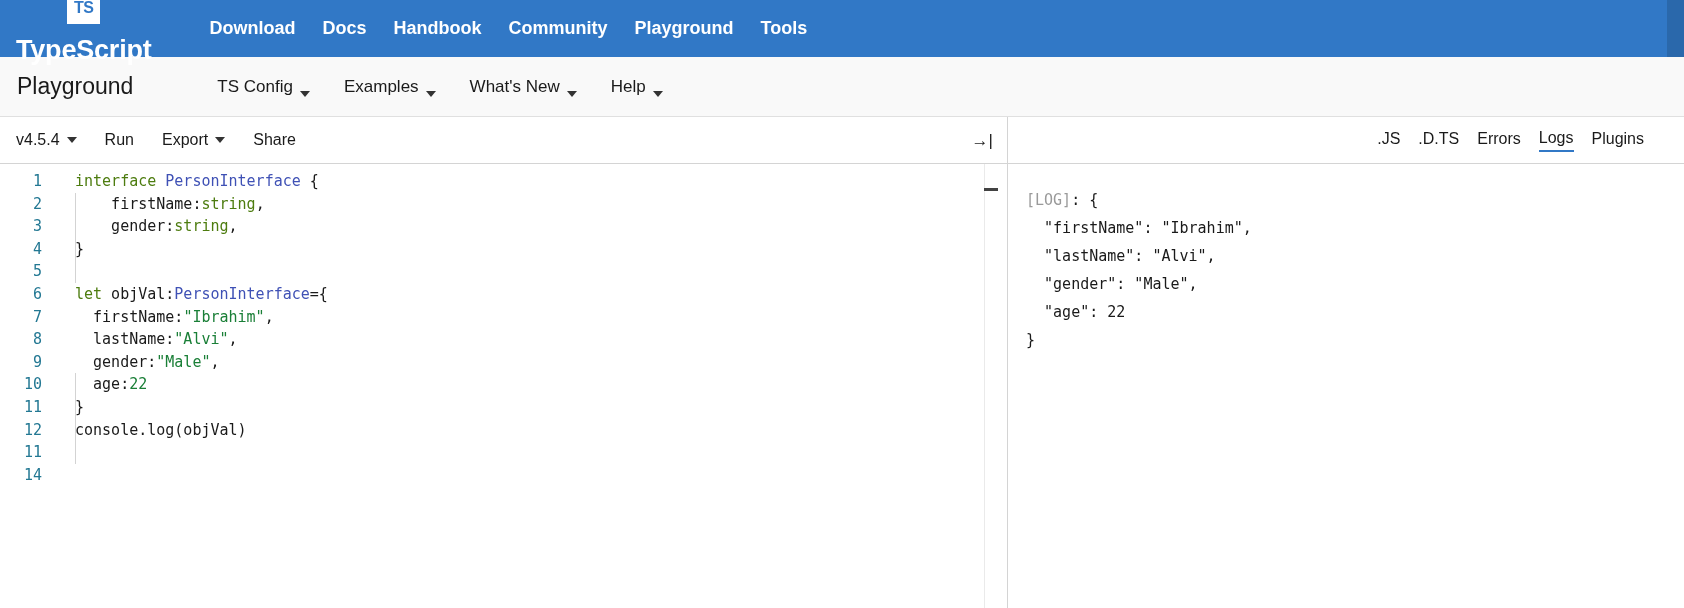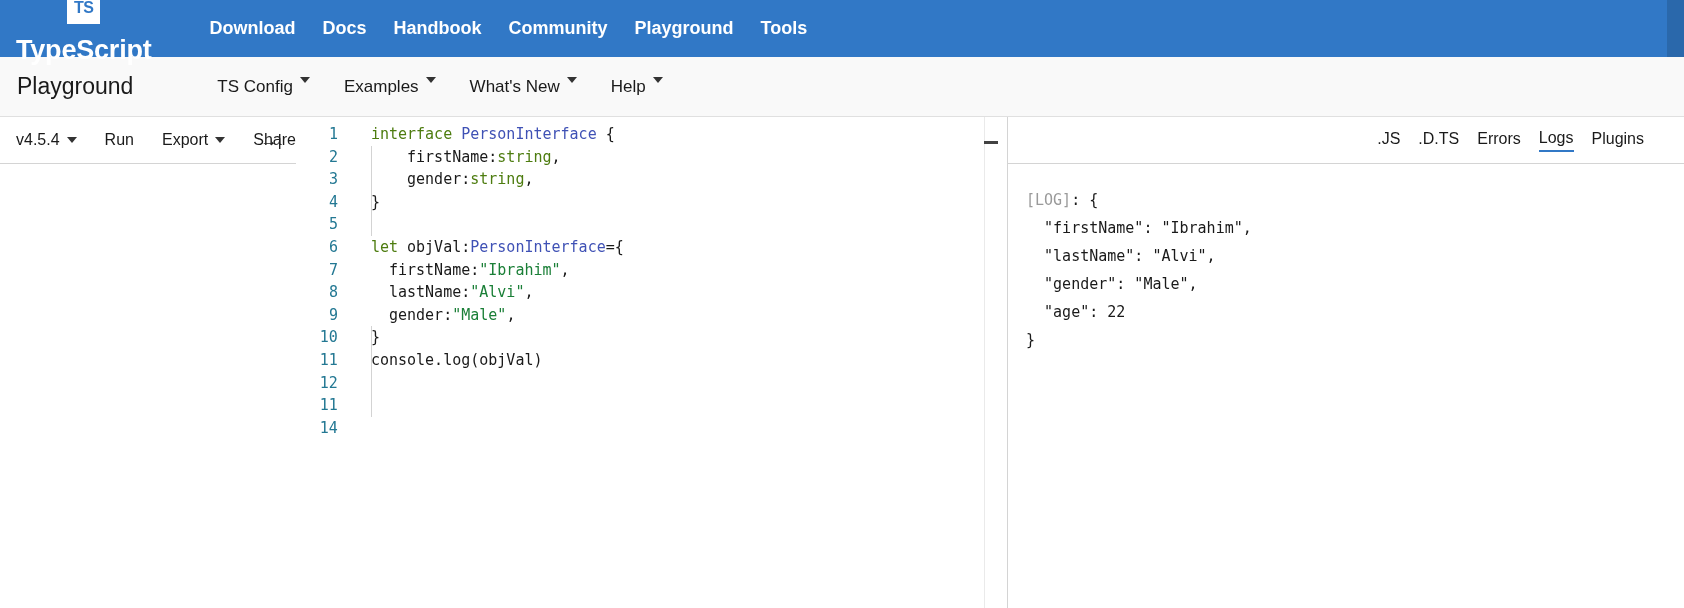--- a/index.html
+++ b/index.html
@@ -72,21 +72,21 @@
     display: flex;
     align-items: center;
     gap: 34px;
     margin-left: 84px;
   }
   .pg-menu {
     font-size: 17px;
     color: #1a1a1a;
     cursor: pointer;
     display: flex;
-    align-items: flex-start;
+    align-items: flex-end;
     gap: 7px;
     white-space: nowrap;
   }
   .caret {
     width: 0; height: 0;
     border-left: 5px solid transparent;
     border-right: 5px solid transparent;
     border-top: 6px solid #333;
     display: inline-block;
   }
@@ -94,21 +94,21 @@
   
   #workspace {
     display: flex;
     height: 491px;
     width: 1684px;
   }
   #left-pane {
     width: 1008px;
     border-right: 1px solid #d4d4d4;
     display: flex;
-    flex-direction: row;
+    flex-direction: column;
     background: #ffffff;
     position: relative;
   }
   #right-pane {
     width: 676px;
     display: flex;
     flex-direction: column;
     background: #ffffff;
   }
 
@@ -322,20 +322,21 @@
         <div class="indent-guide" style="top:203.4px;height:90.4px;"></div>
       <div class="code-line"><span class="kw">interface </span><span class="cls">PersonInterface</span><span class="ident"> {</span></div>
           <div class="code-line"><span class="ident">    firstName:</span><span class="kw">string</span><span class="ident">,</span></div>
           <div class="code-line"><span class="ident">    gender:</span><span class="kw">string</span><span class="ident">,</span></div>
           <div class="code-line"><span class="ident">}</span></div>
           <div class="code-line"><span class="ident"></span></div>
           <div class="code-line"><span class="kw">let</span><span class="ident"> objVal:</span><span class="cls">PersonInterface</span><span class="ident">={</span></div>
           <div class="code-line"><span class="ident">  firstName:</span><span class="str">"Ibrahim"</span><span class="ident">,</span></div>
           <div class="code-line"><span class="ident">  lastName:</span><span class="str">"Alvi"</span><span class="ident">,</span></div>
           <div class="code-line"><span class="ident">  gender:</span><span class="str">"Male"</span><span class="ident">,</span></div>
+          <div class="code-line"><span class="ident">  age:</span><span class="num">22</span></div>
           <div class="code-line"><span class="ident">}</span></div>
           <div class="code-line"><span class="ident">console.log(objVal)</span></div>
         </div>
       <div id="minimap-col">
         <div id="minimap-slider"></div>
       </div>
     </div>
   </div>
 
   <div id="right-pane">

